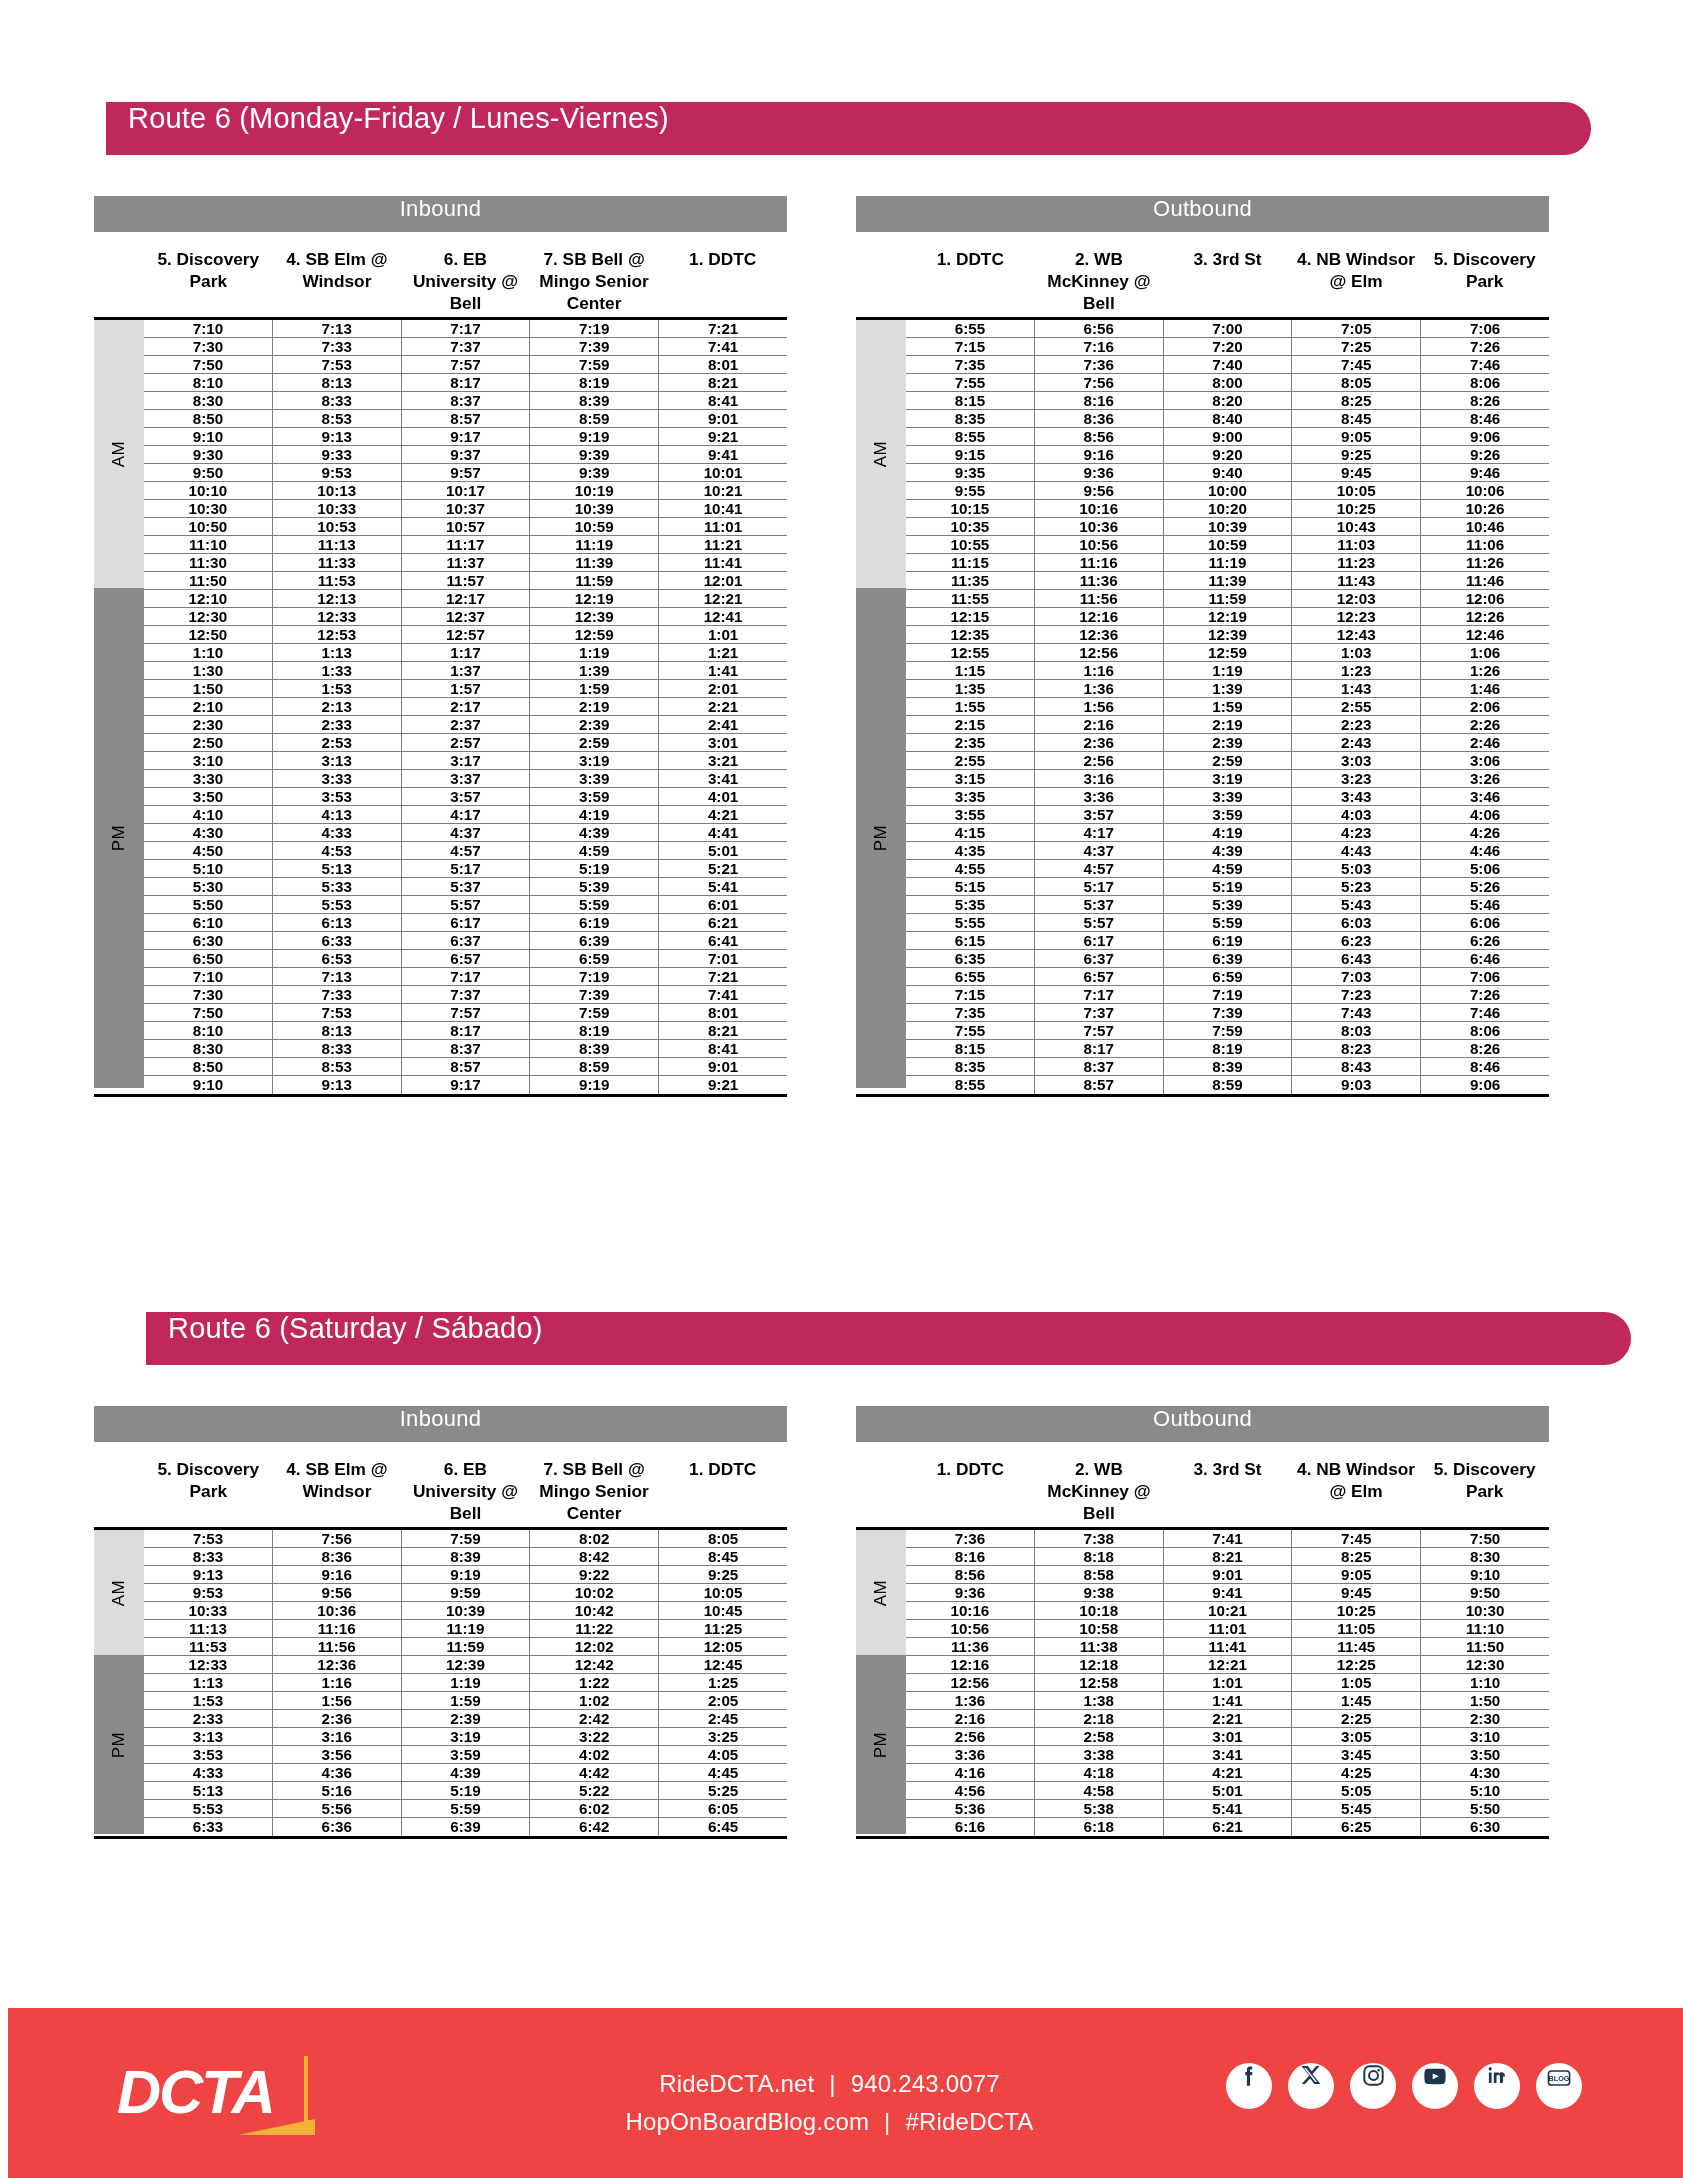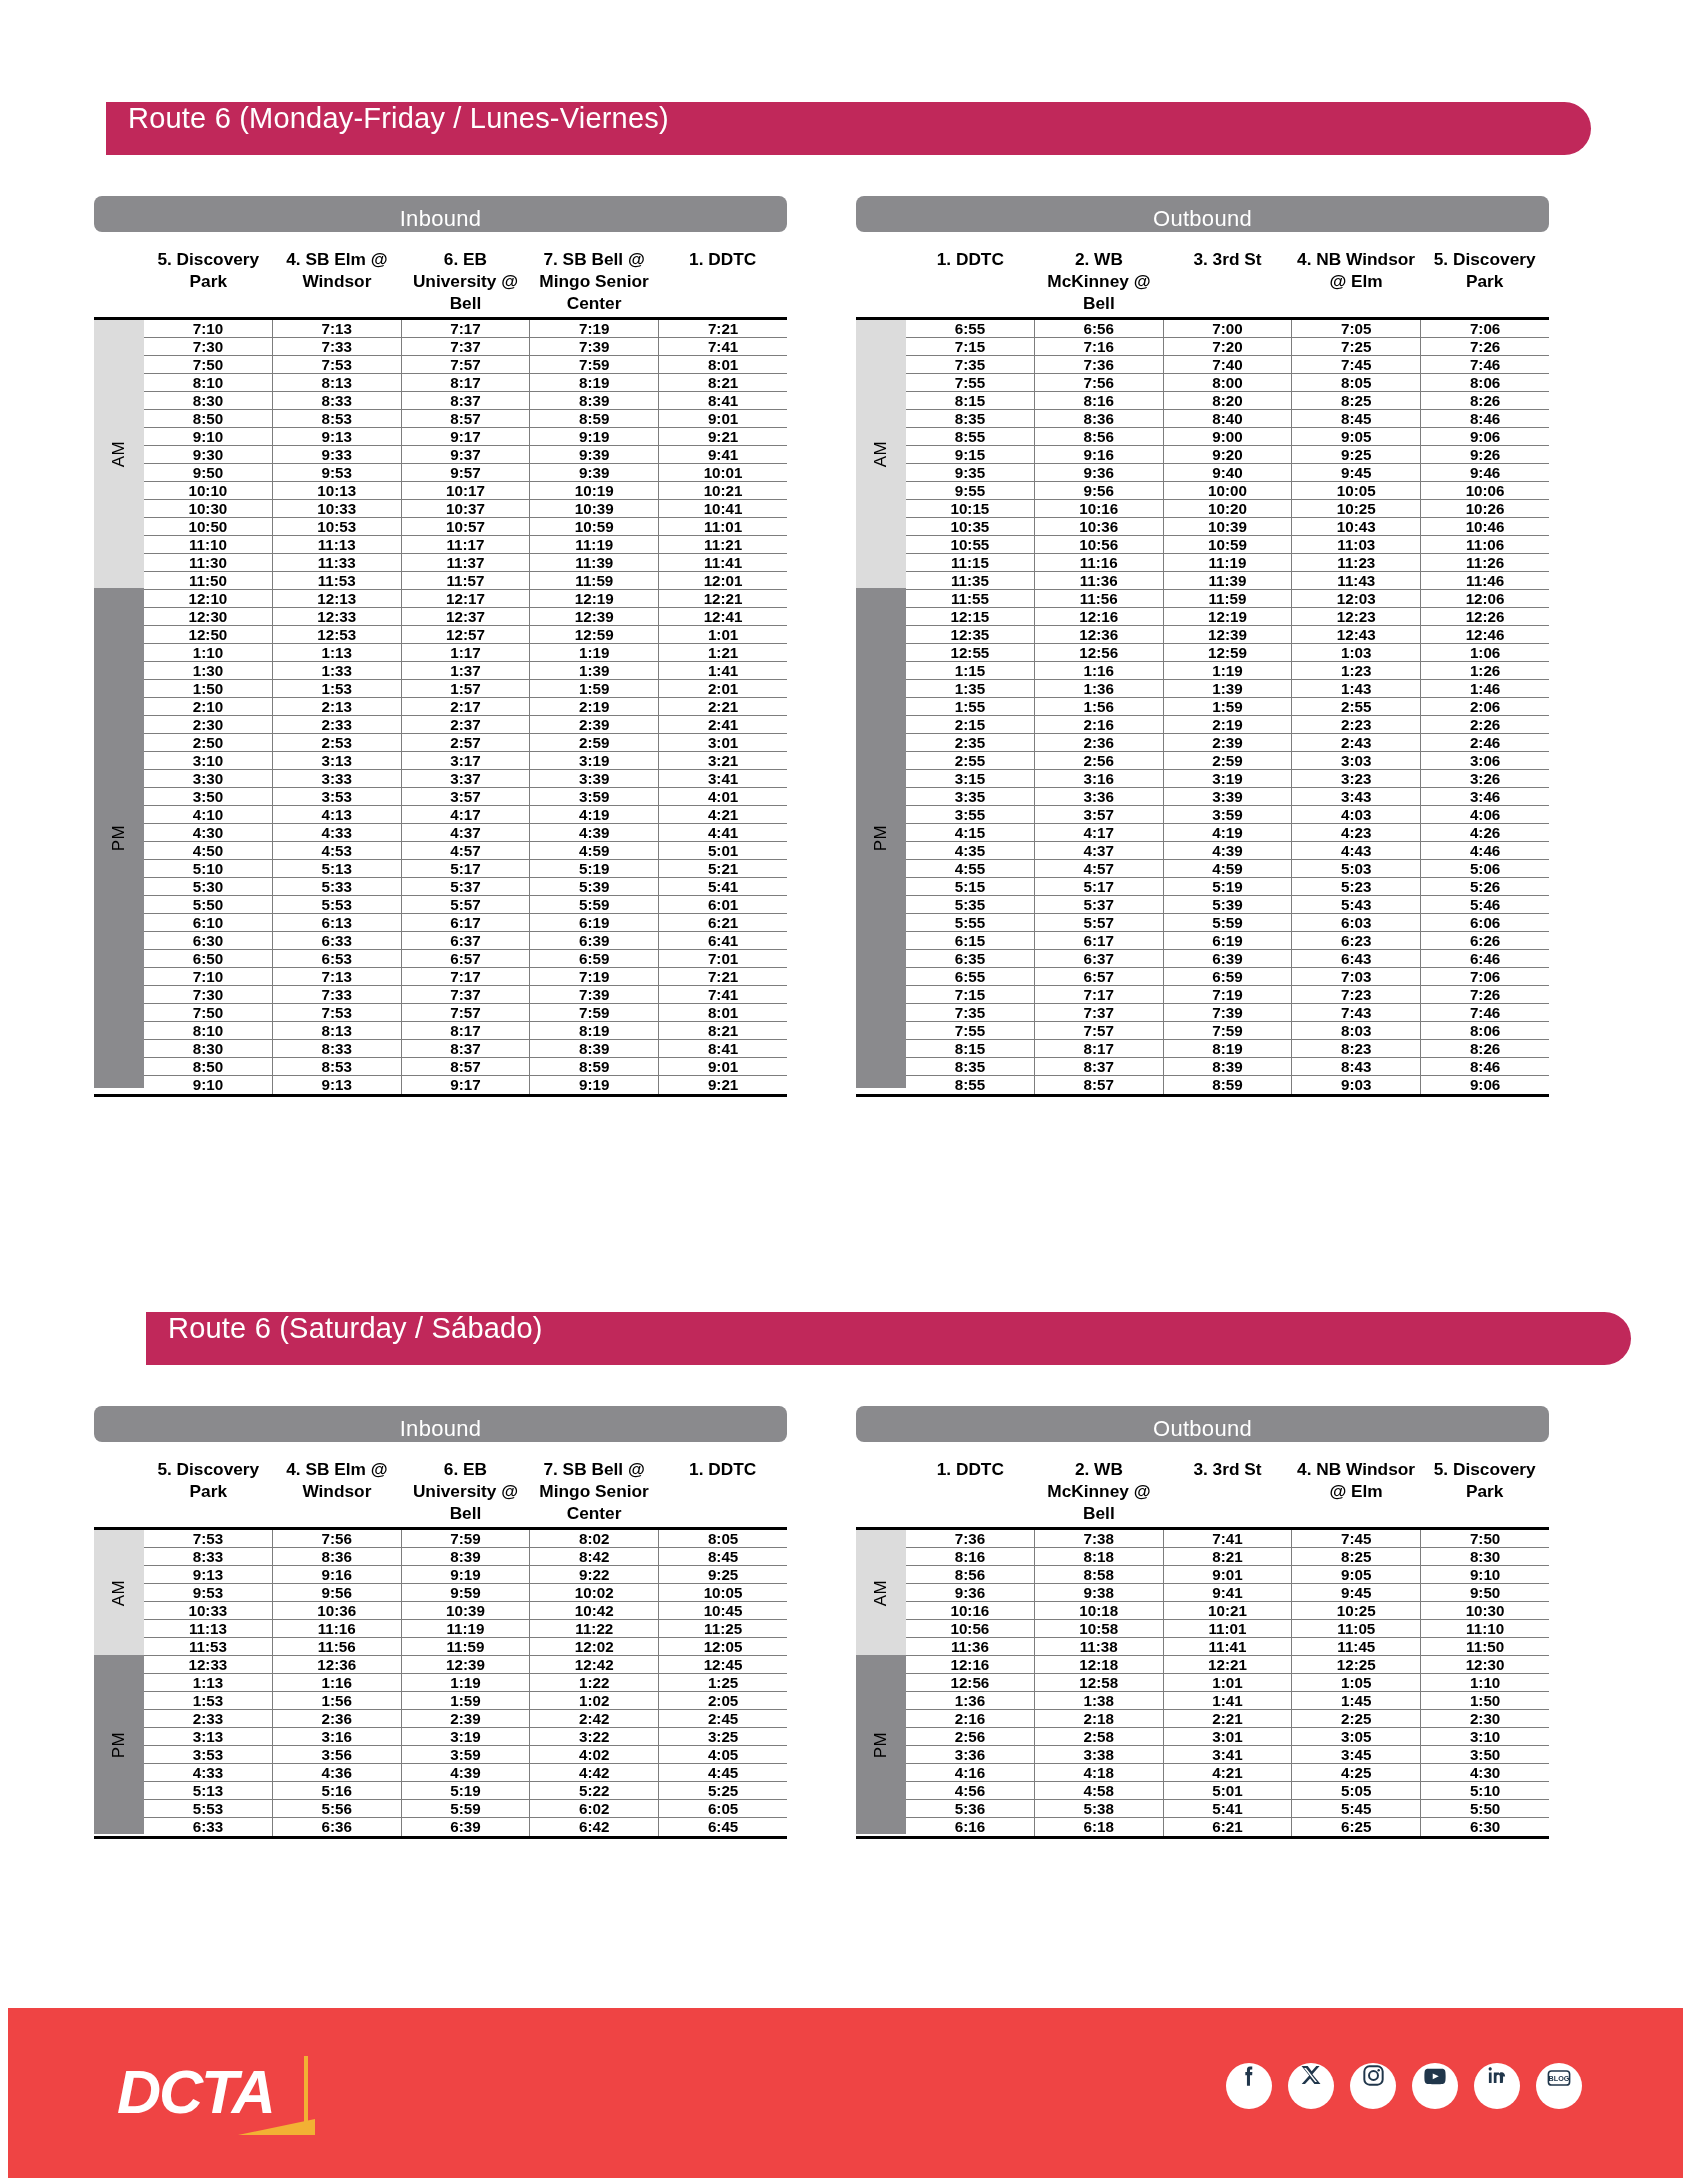--- a/index.html
+++ b/index.html
@@ -31,26 +31,25 @@
     font-family:"Liberation Sans", sans-serif;
   }
   #banner-weekday { top:102px; }
   #banner-saturday { top:1312px;margin-left:40px; }
 
   
   .sched { position:absolute; }
   .dir-bar {
     background:#8a8a8d;
     height:36px;
-    display:flex; align-items:flex-end; justify-content:center;
+    display:flex; align-items:flex-start; justify-content:center;
     color:#fff;
     font-size:22px;
     font-weight:400;
     letter-spacing:0.3px;
-    border-radius:8px;
   }
   .colheads {
     display:flex;
     padding-top:16px;
     min-height:85px;
   }
   .colheads .ampm-spacer { flex:0 0 50px; }
   .colhead {
     flex:1 1 0;
     text-align:center;
@@ -1128,20 +1127,32 @@
   <div class="footer">
    <div class="footer-inner">
     <div class="logo-group">
       <div class="dcta-logo">
         <span>DCTA</span>
         <span class="logo-swoosh"></span>
       </div>
       <div class="logo-divider"></div>
     </div>
 
+    <div class="contact">
+      <div>
+        <span>RideDCTA.net</span>
+        <span class="sep">|</span>
+        <span>940.243.0077</span>
+      </div>
+      <div>
+        <span>HopOnBoardBlog.com</span>
+        <span class="sep">|</span>
+        <span>#RideDCTA</span>
+      </div>
+    </div>
 
     <div class="socials">
       <a class="soc">
         <svg width="26" height="26" viewBox="0 0 24 24" fill="#20364b">
               <path d="M15.1 8.3h-2.2V6.9c0-.7.4-.9.7-.9h1.4V3.2h-2c-2.3 0-2.9 1.7-2.9 2.8v2.3H8.6v2.9h1.5V21h2.8v-9.8h2l.2-2.9z"></path>
             </svg>
       </a>
       <a class="soc">
         <svg width="24" height="24" viewBox="0 0 24 24" fill="#20364b">
               <path d="M17.3 3h3.3l-7.2 8.2L21.5 21h-6.1l-4.3-5.5L6 21H2.7l7.5-8.6L2.5 3h6.2l4 5.2L17.3 3zm-1.1 16h1.8L7 4.9H5.1L16.2 19z"></path>

